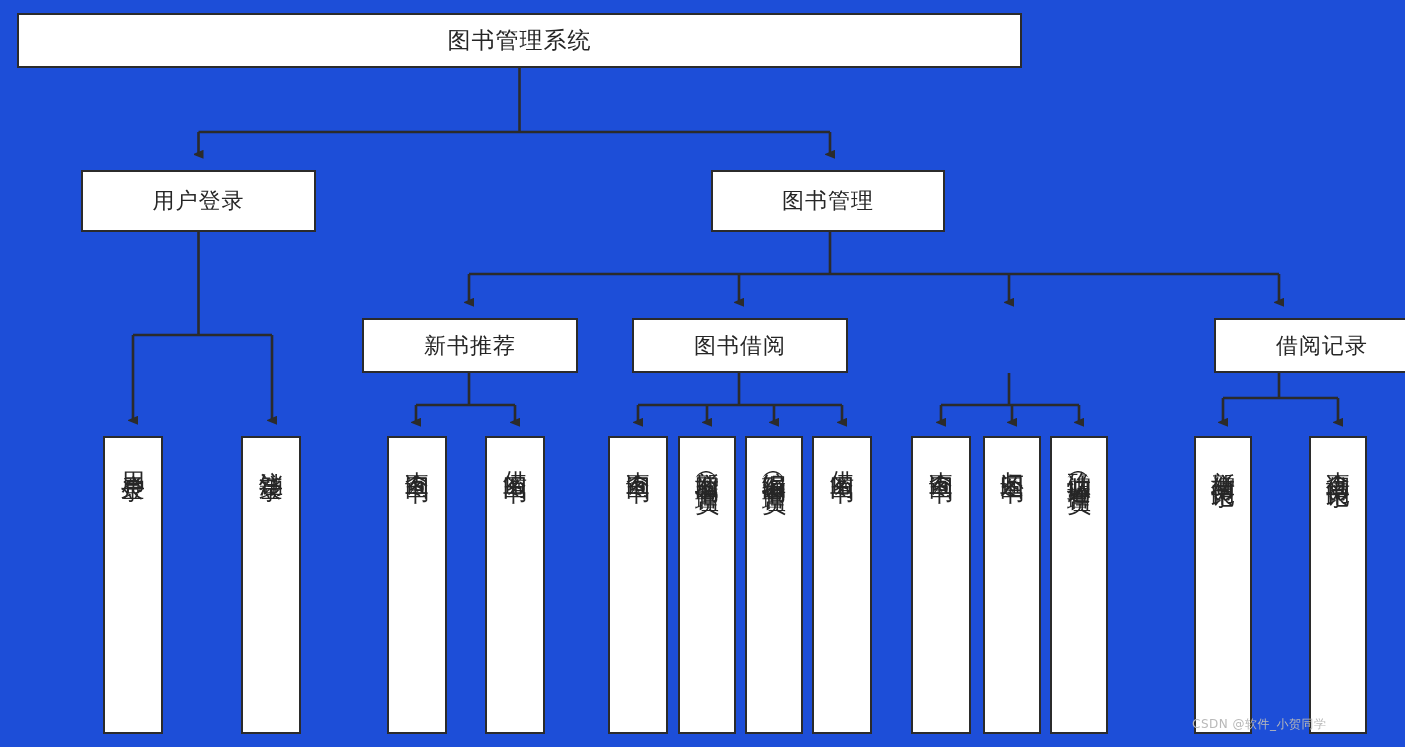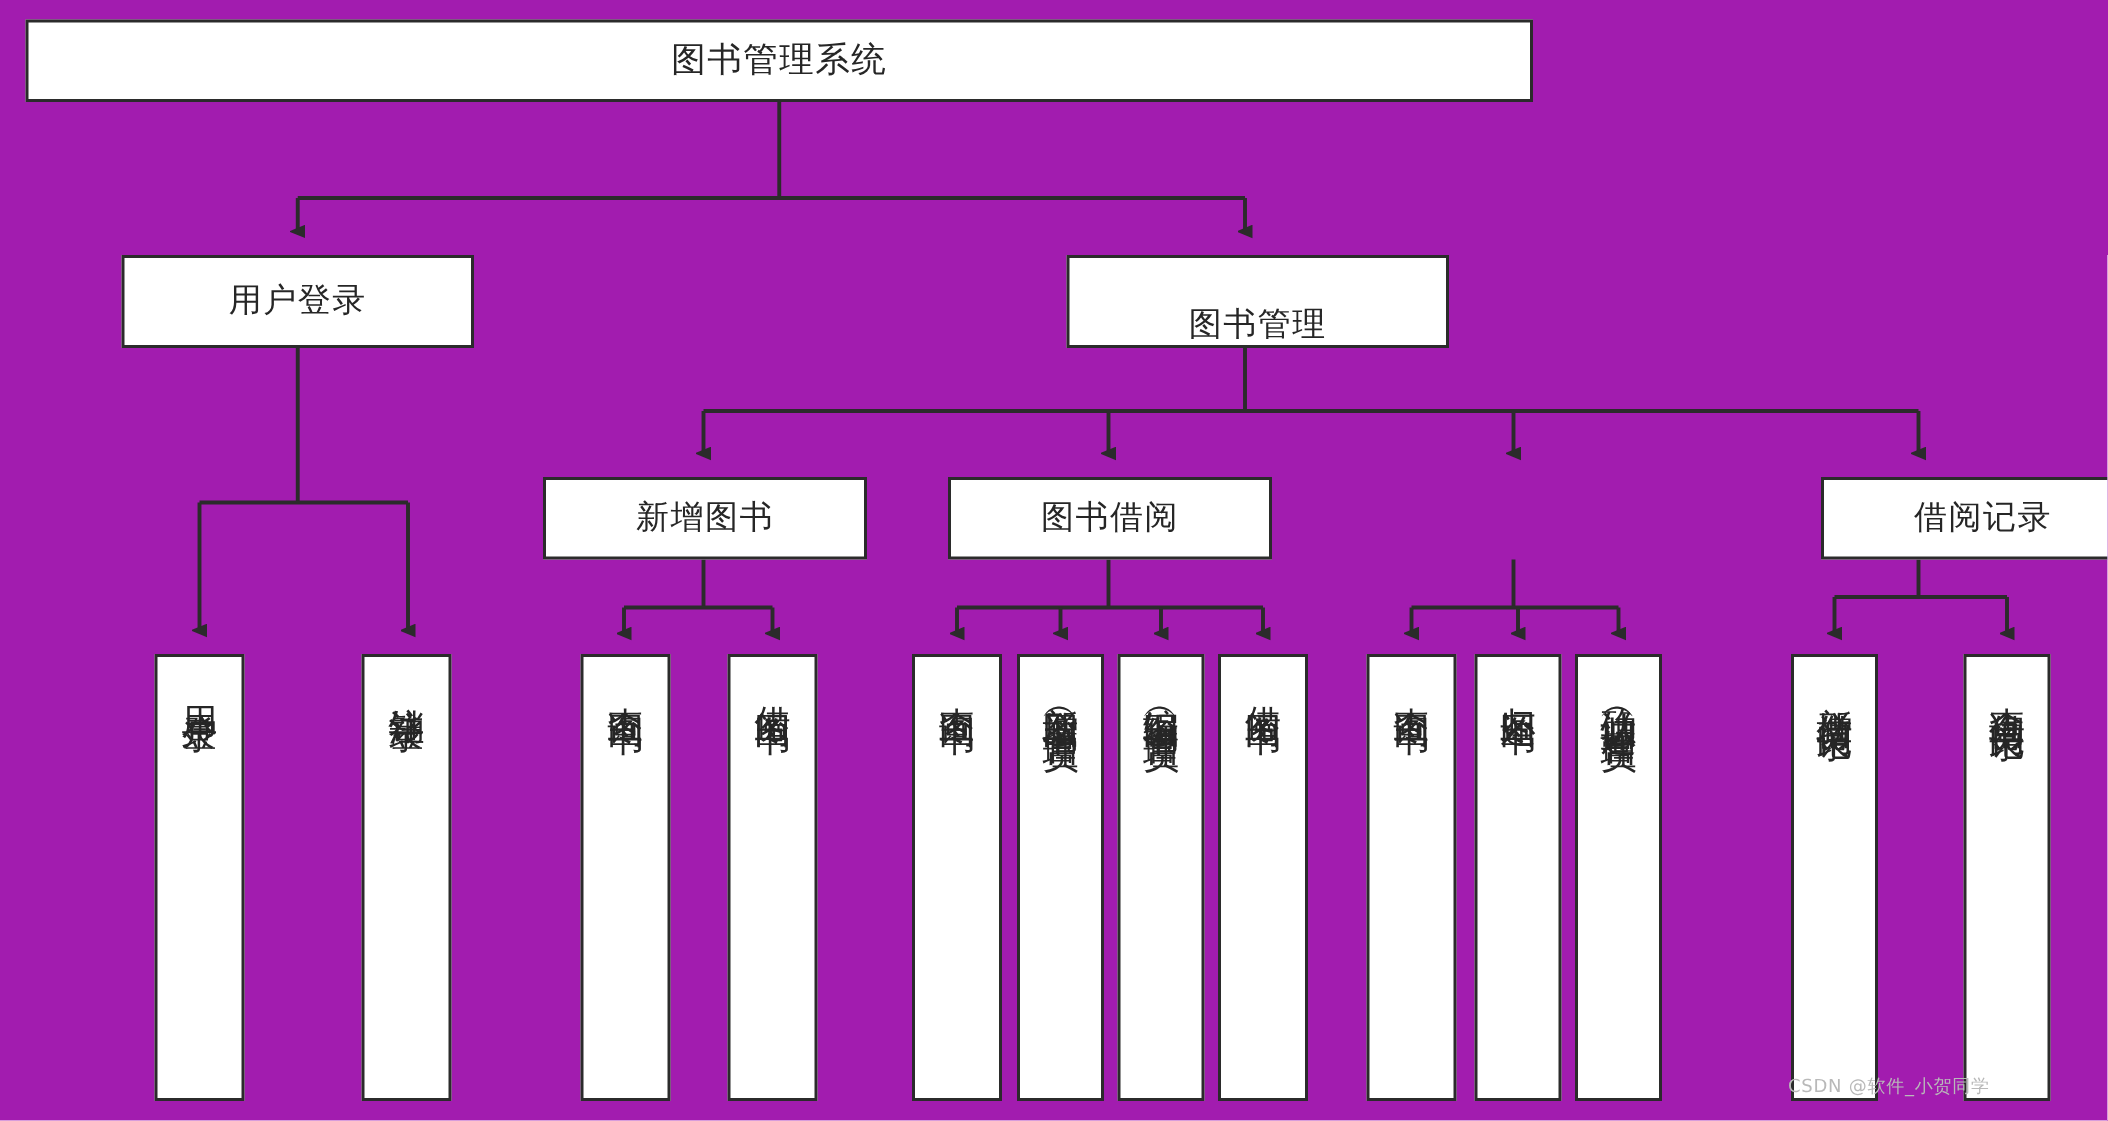--- a/index.html
+++ b/index.html
@@ -7,21 +7,21 @@
     padding: 0;
     background: #ffffff;
   }
   body {
     font-family: "DejaVu Sans", "Liberation Sans", sans-serif;
   }
   #diagram-root {
     position: relative;
     width: 1405px;
     height: 747px;
-    background: #a21caf;
+    background: #1d4ed8;
     overflow: hidden;
   }
   svg.wires {
     position: absolute;
     left: 0;
     top: 0;
     width: 1405px;
     height: 747px;
     pointer-events: none;
   }
@@ -124,26 +124,26 @@
     </g>
   </svg>
 
   <div class="node horiz root" style="left:17px; top:13px; width:1005px; height:55px;">
     <span class="label">图书管理系统</span>
   </div>
 
   <div class="node horiz" style="left:81px; top:170px; width:235px; height:62px;">
     <span class="label">用户登录</span>
   </div>
-  <div class="node horiz" style="left:711px; top:170px; width:255px; height:62px;align-items:flex-end;">
+  <div class="node horiz" style="left:711px; top:170px; width:234px; height:62px;">
     <span class="label">图书管理</span>
   </div>
 
   <div class="node horiz" style="left:362px; top:318px; width:216px; height:55px;">
-    <span class="label">新增图书</span>
+    <span class="label">新书推荐</span>
   </div>
   <div class="node horiz" style="left:632px; top:318px; width:216px; height:55px;">
     <span class="label">图书借阅</span>
   </div>
   <div class="node horiz" style="left:1171px; top:318px; width:216px; height:55px;margin-left:43px;">
     <span class="label">借阅记录</span>
   </div>
 
   <div class="node vert" style="left:103px; top:436px; width:60px; height:298px;">
     <span class="label">用户登录</span>

